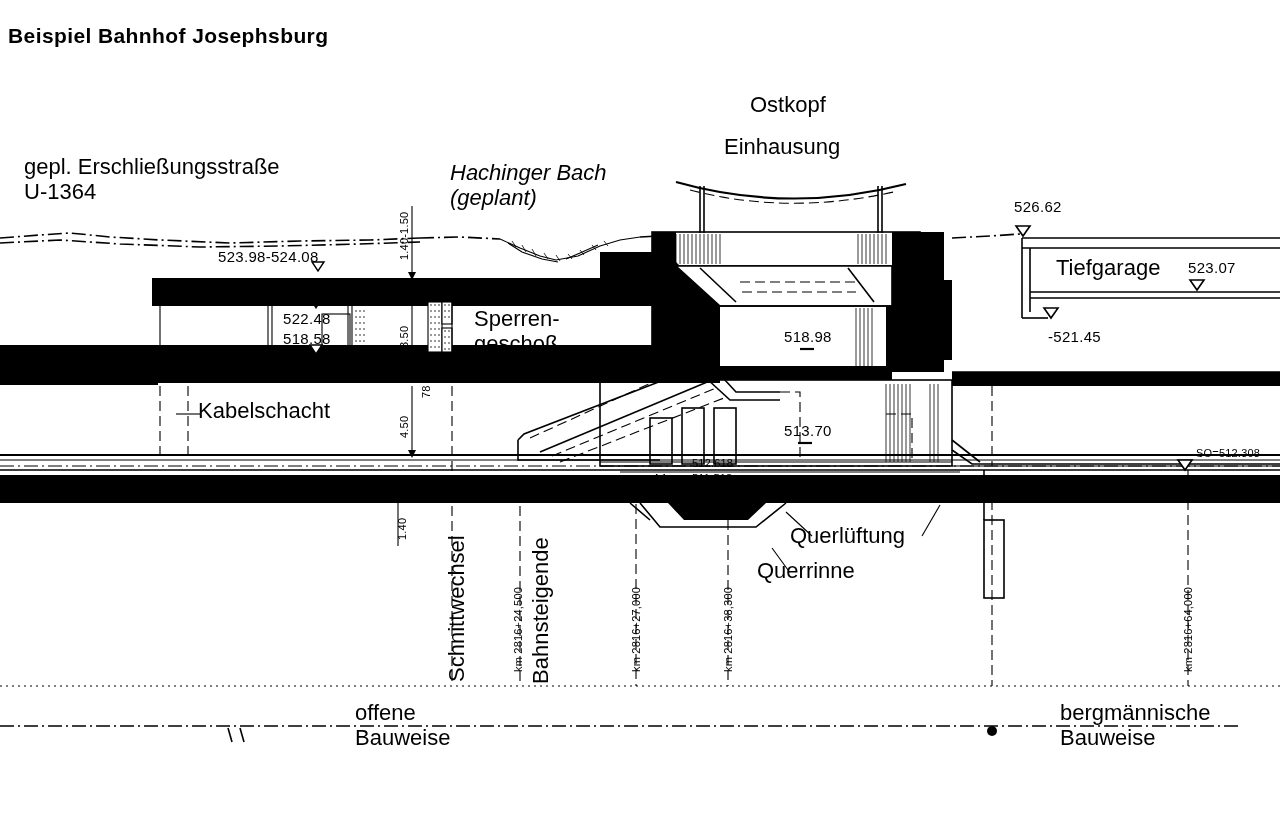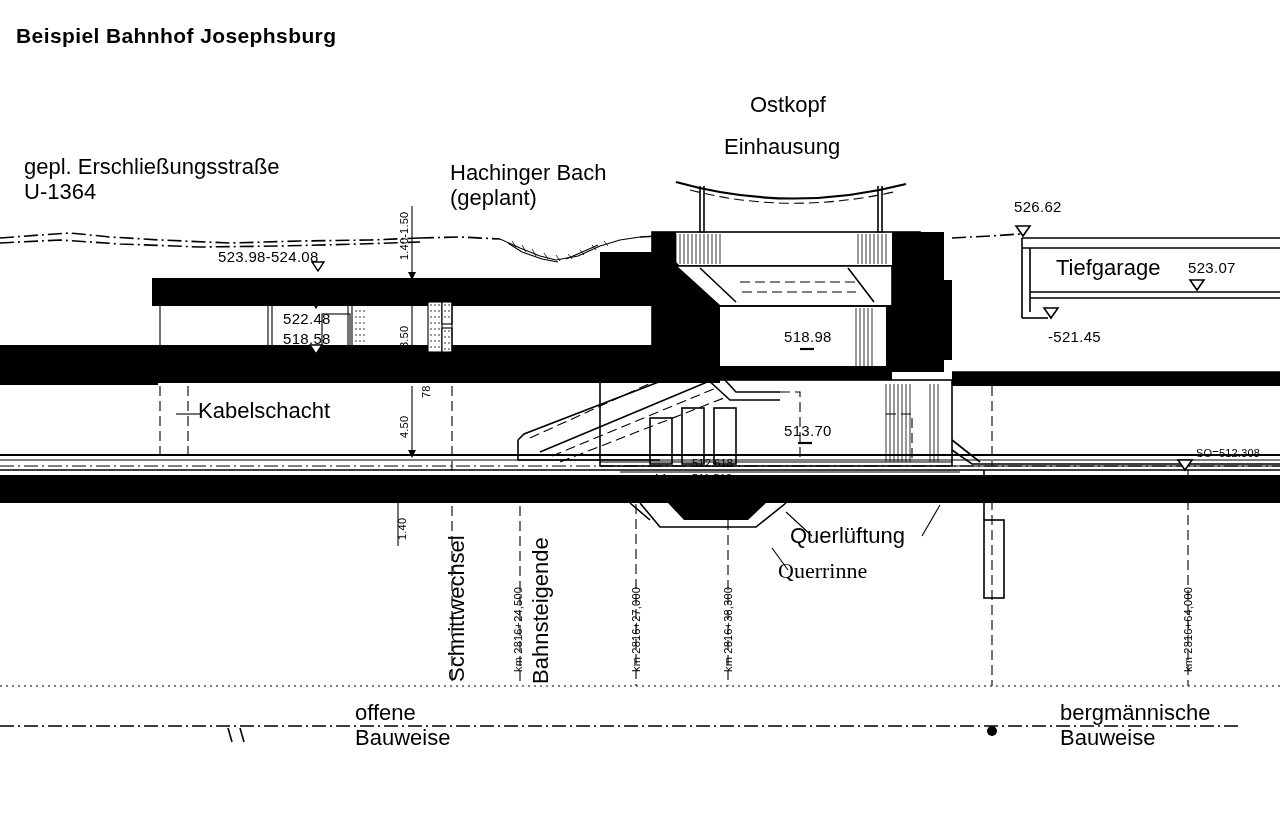--- a/index.html
+++ b/index.html
@@ -307,32 +307,34 @@
   <g class="ln w2">
     <path d="M645 478 L645 490 M641 486 L645 492 L649 486" fill="none"></path>
   </g>
 
   <g class="ln w2">
     <line x1="800" y1="349" x2="814" y2="349"></line>
     <line x1="798" y1="443" x2="812" y2="443"></line>
   </g>
 </svg>
 
-<div class="ttl" style="left:16px;top:24px;">Beispiel Bahnhof Josephsburg</div>
+<div class="ttl" style="left:8px;top:24px;">Beispiel Bahnhof Josephsburg</div>
 
 <div class="lbl" style="left:24px;top:154px;">gepl. Erschließungsstraße
 U-1364</div>
-<div class="lbl" style="left:450px;top:160px;">Hachinger Bach
+<div class="lbl" style="left:450px;top:160px;font-style:italic;">Hachinger Bach
 (geplant)</div>
 <div class="lbl" style="left:750px;top:92px;">Ostkopf</div>
 <div class="lbl" style="left:724px;top:134px;">Einhausung</div>
 <div class="lbl" style="left:1040px;top:255px;margin-left:16px;">Tiefgarage</div>
+<div class="lbl" style="left:474px;top:306px;">Sperren-
+geschoß</div>
 <div class="lbl" style="left:198px;top:398px;">Kabelschacht</div>
 <div class="lbl" style="left:790px;top:523px;">Querlüftung</div>
-<div class="lbl" style="left:778px;top:558px;font-family:Liberation Serif, serif;">Querrinne</div>
+<div class="lbl" style="left:757px;top:558px;">Querrinne</div>
 <div class="lbl" style="left:355px;top:700px;">offene
 Bauweise</div>
 <div class="lbl" style="left:1060px;top:700px;">bergmännische
 Bauweise</div>
 
 <div class="lbl-sm" style="left:218px;top:250px;">523.98-524.08</div>
 <div class="lbl-sm" style="left:283px;top:312px;">522.48</div>
 <div class="lbl-sm" style="left:283px;top:332px;">518.58</div>
 <div class="lbl-sm" style="left:784px;top:330px;">518.98</div>
 <div class="lbl-sm" style="left:784px;top:424px;">513.70</div>

